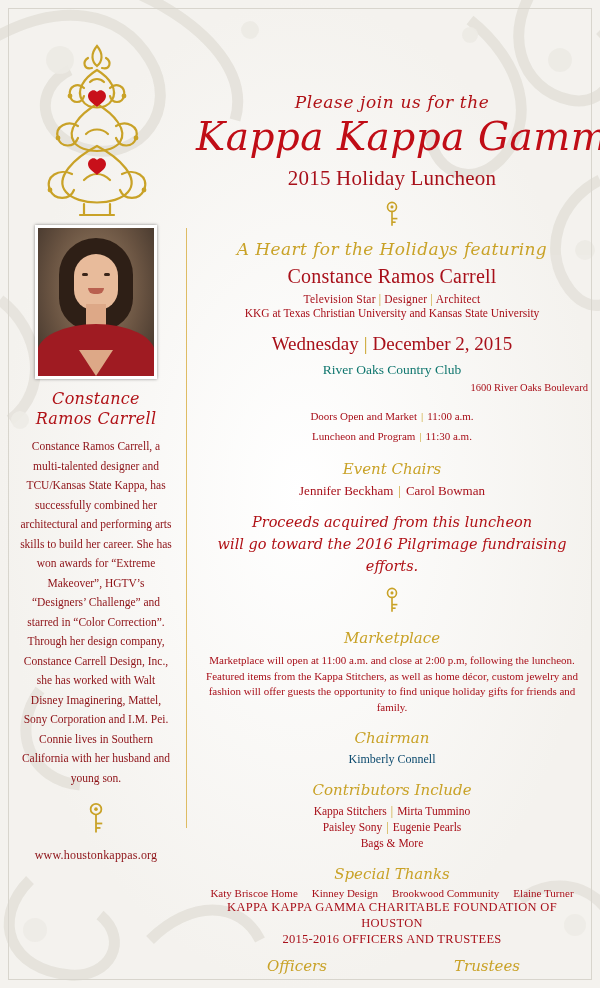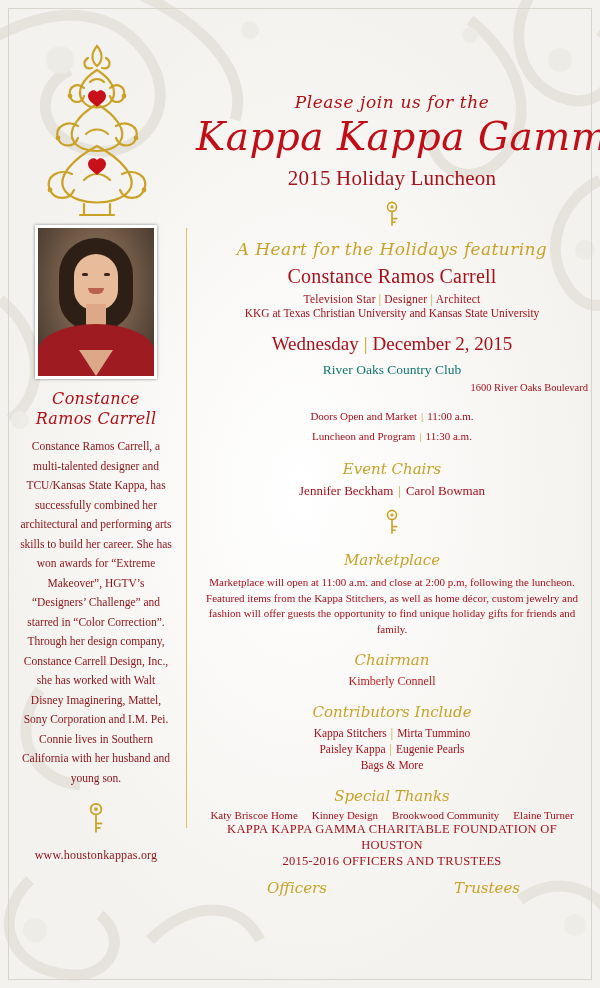--- a/index.html
+++ b/index.html
@@ -261,21 +261,21 @@
     margin-top: 12px;
   }
   .body-red {
     color: #a8101a;
     font-size: 11px;
     line-height: 15.5px;
     margin-top: 6px;
     padding: 0 10px;
   }
   .name-red {
-    color: #b91c1c;
+    color: #0c4a6e;
     font-size: 12px;
     margin-top: 4px;
     line-height: 16px;
   }
   .contrib-list {
     color: #a8101a;
     font-size: 11.5px;
     line-height: 16px;
     margin-top: 4px;
   }
@@ -453,20 +453,24 @@
       <div>
         <span>Luncheon and Program</span><span class="sep">|</span><span>11:30 a.m.</span>
       </div>
     </div>
 
     <div class="section-script">Event Chairs</div>
     <div class="chairs">
       <span>Jennifer Beckham</span><span class="sep">|</span><span>Carol Bowman</span>
     </div>
 
+    <div class="proceeds">
+      <div>Proceeds acquired from this luncheon</div>
+      <div>will go toward the 2016 Pilgrimage fundraising efforts.</div>
+    </div>
 
     <svg class="key-div" viewBox="0 0 20 30">
       <g stroke="#c9a227" fill="none" stroke-width="1.8">
         <circle cx="10" cy="6" r="5"></circle>
         <path d="M10 11 L10 27"></path>
         <path d="M10 19 L16 19"></path>
         <path d="M10 23 L14 23"></path>
       </g>
       <circle cx="10" cy="6" r="1.7" fill="#c9a227"></circle>
     </svg>
@@ -476,21 +480,21 @@
 
     <div class="section-script">Chairman</div>
     <div class="name-red">Kimberly Connell</div>
 
     <div class="section-script">Contributors Include</div>
     <div class="contrib-list">
       <div>
         <span>Kappa Stitchers</span><span class="sep">|</span><span>Mirta Tummino</span>
       </div>
       <div>
-        <span>Paisley Kappa</span><span class="sep">|</span><span>Eugenie Pearls</span>
+        <span>Paisley Sony</span><span class="sep">|</span><span>Eugenie Pearls</span>
       </div>
       <div>
         <span>Bags &amp; More</span>
       </div>
     </div>
 
     <div class="section-script">Special Thanks</div>
     <div class="thanks-list">
       <span>Katy Briscoe Home</span><span>Kinney Design</span><span>Brookwood Community</span><span>Elaine Turner</span>
     </div>

